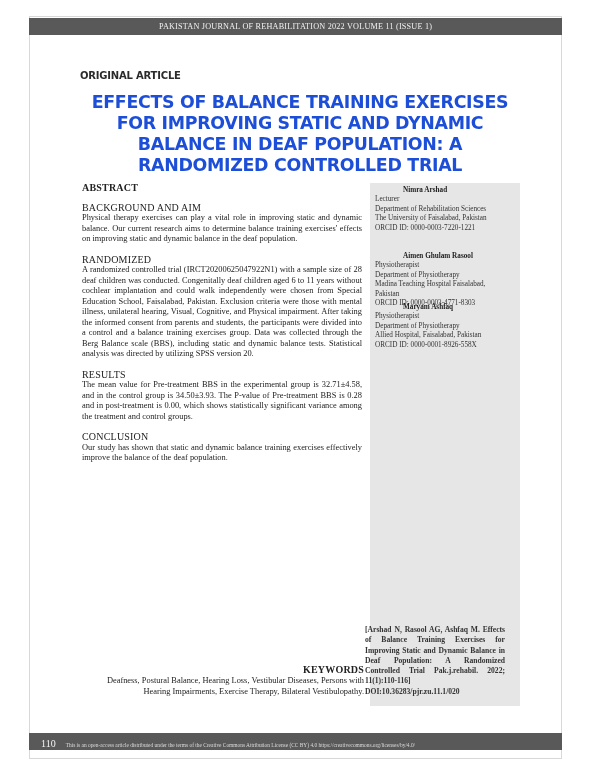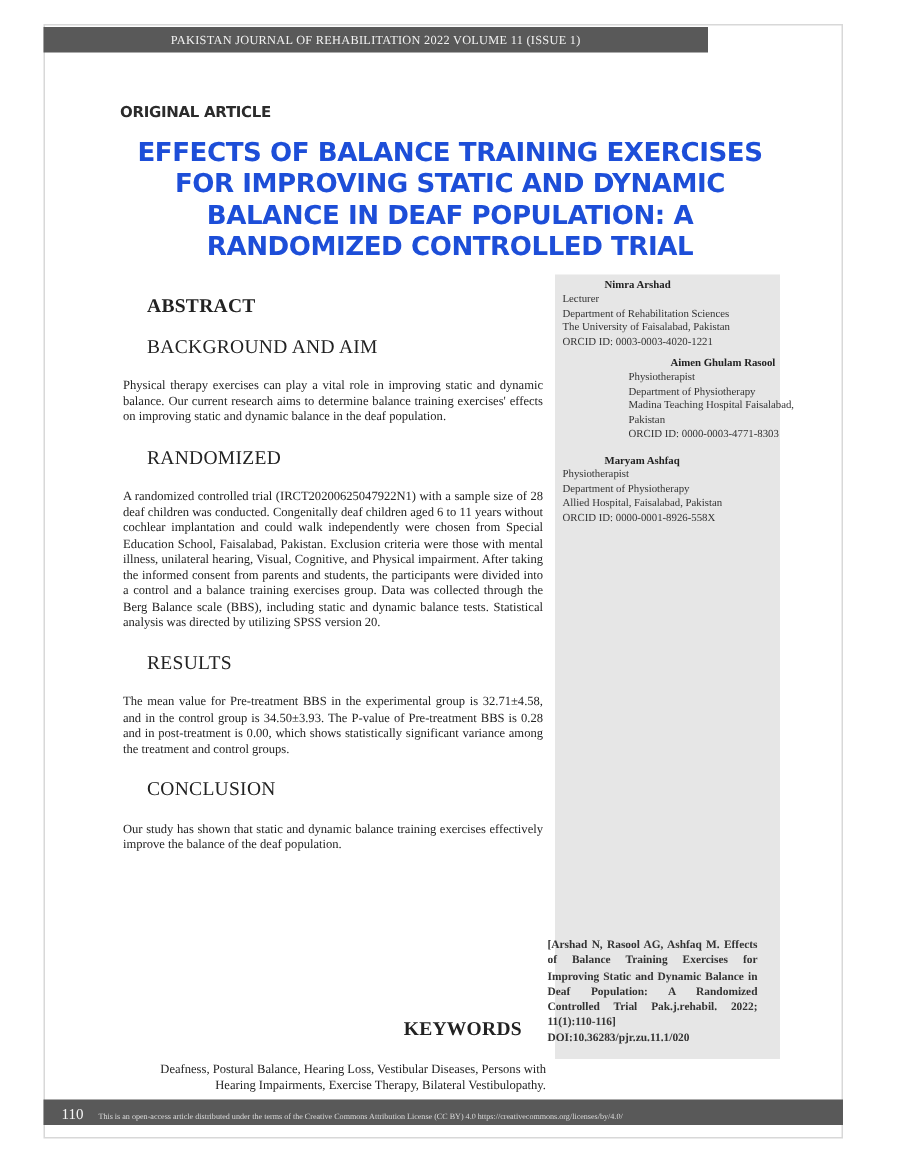--- a/index.html
+++ b/index.html
@@ -1,22 +1,22 @@
 <!DOCTYPE html>
 <html><head>
 <meta charset="utf-8">
 <style>
   html, body { margin:0; padding:0; background:#ffffff; }
   body { width:600px; height:776px; position:relative; overflow:hidden; font-family:"DejaVu Serif", serif; color:#222; }
   .page { position:absolute; left:29px; top:16px; width:533px; height:743px; border:1px solid #d8d8d8; background:#fff; box-sizing:border-box; }
-  .top-band { position:absolute; left:29px; top:18px; width:443px; height:17px; background:#595959; color:#f2f2f2; font-size:8.2px; letter-spacing:0.2px; text-align:center; line-height:17px; font-family:"Liberation Serif", serif; }
+  .top-band { position:absolute; left:29px; top:18px; width:533px; height:17px; background:#595959; color:#f2f2f2; font-size:8.2px; letter-spacing:0.2px; text-align:center; line-height:17px; font-family:"Liberation Serif", serif; }
   .article-type { position:absolute; left:80px; top:70px; font-family:"DejaVu Sans", sans-serif; font-weight:bold; font-size:10px; color:#2b2b2b; letter-spacing:-0.2px; }
   .title { position:absolute; left:80px; top:92px; width:440px; text-align:center; font-family:"DejaVu Sans", sans-serif; font-weight:bold; font-size:17.4px; line-height:21px; color:#1d4ed8; letter-spacing:-0.3px; }
   .abstract { position:absolute; left:82px; top:183px; width:280px; font-family:"Liberation Serif", serif; font-size:8.4px; line-height:10.5px; color:#222; text-align:justify; }
-  .sec-h { font-family:"Liberation Serif", serif; font-size:13px; font-weight:normal; letter-spacing:0.2px; color:#222; margin:16px; }
+  .sec-h { font-family:"Liberation Serif", serif; font-size:10px; font-weight:normal; letter-spacing:0.2px; color:#222; margin:0; }
   .abstract .sec-h.top { margin-bottom:9px; font-weight:bold; }
   .abstract p { margin:0 0 10px 0; }
   .keywords { position:absolute; left:82px; top:664px; width:282px; font-family:"Liberation Serif", serif; font-size:8.4px; line-height:11px; color:#222;text-align:right; }
   .keywords .sec-h { font-weight:bold; }
   .sidebar { position:absolute; left:370px; top:183px; width:150px; height:523px; background:#e6e6e6; }
   .author { position:absolute; left:375px; width:145px; font-family:"Liberation Serif", serif; font-size:7.2px; line-height:9.4px; color:#333; }
   .author .name { font-weight:bold; color:#222;padding-left:28px; }
   .citation { position:absolute; left:365px; top:625px; width:140px; font-family:"Liberation Serif", serif; font-weight:bold; font-size:7.6px; line-height:10.3px; color:#333; text-align:justify; }
   .footer-band { position:absolute; left:29px; top:733px; width:533px; height:17px; background:#595959; color:#eaeaea; font-family:"Liberation Serif", serif; line-height:17px; white-space:nowrap; overflow:hidden; }
   .footer-band .pg { font-size:10px; margin-left:12px; margin-right:6px; color:#f5f5f5; }
@@ -61,24 +61,24 @@
   <div>Deafness, Postural Balance, Hearing Loss, Vestibular Diseases, Persons with Hearing Impairments, Exercise Therapy, Bilateral Vestibulopathy.</div>
 </div>
 
 <div class="sidebar"></div>
 
 <div class="author" style="top:186px;">
   <div class="name">Nimra Arshad</div>
   <div>Lecturer</div>
   <div>Department of Rehabilitation Sciences</div>
   <div>The University of Faisalabad, Pakistan</div>
-  <div>ORCID ID: 0003-0003-4020-1221</div>
+  <div>ORCID ID: 0000-0003-7220-1221</div>
 </div>
 
-<div class="author" style="top:238px;margin-left:44px;">
+<div class="author" style="top:252px;">
   <div class="name">Aimen Ghulam Rasool</div>
   <div>Physiotherapist</div>
   <div>Department of Physiotherapy</div>
   <div>Madina Teaching Hospital Faisalabad,</div>
   <div>Pakistan</div>
   <div> ORCID ID: 0000-0003-4771-8303</div>
 </div>
 
 <div class="author" style="top:303px;">
   <div class="name">Maryam Ashfaq</div>

